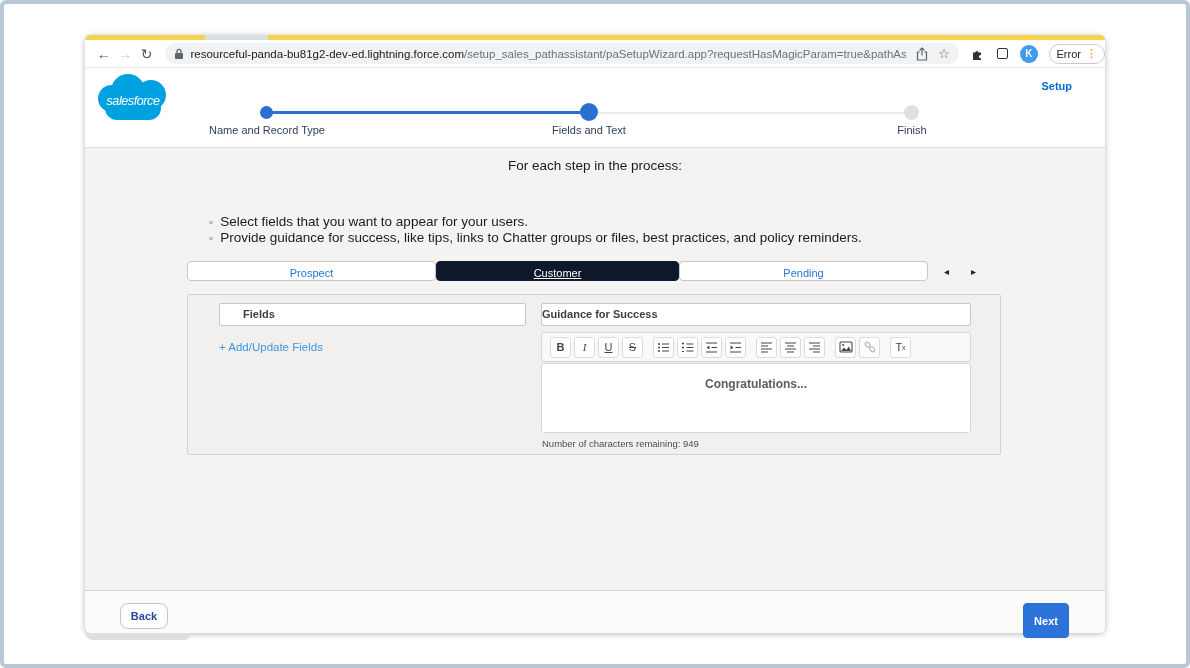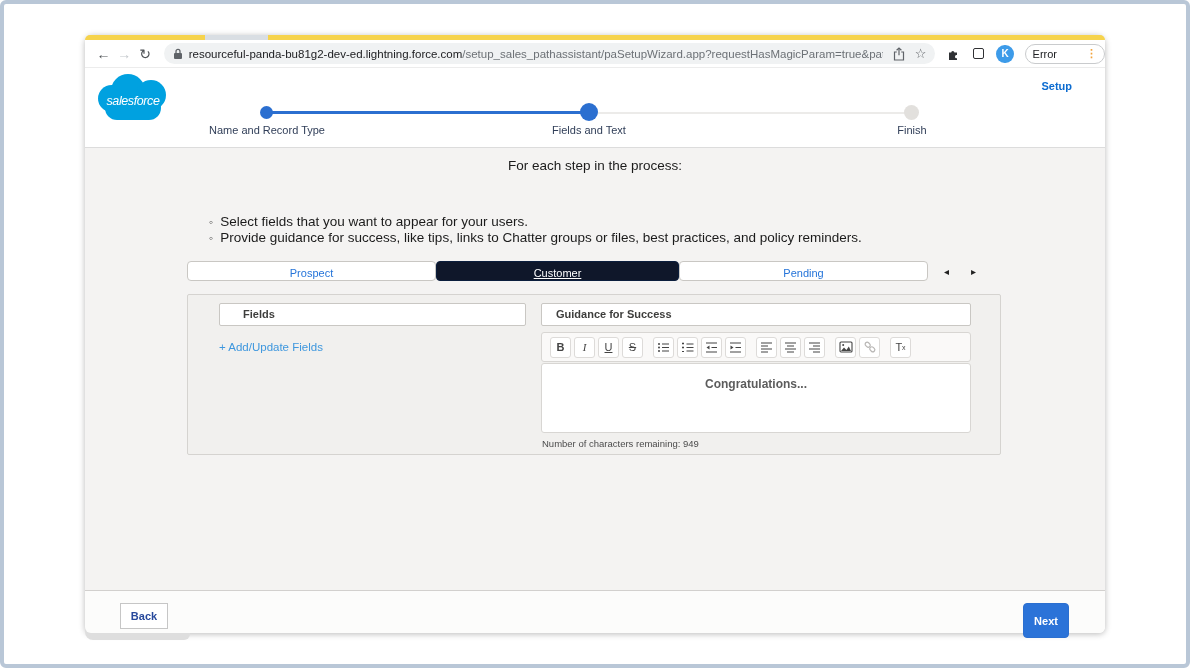--- a/index.html
+++ b/index.html
@@ -24,21 +24,21 @@
   .urltext { overflow:hidden; text-overflow:clip; margin-left:6px; flex:1; }
   .url-domain { color:#202124; }
   .url-path   { color:#6c7176; }
   .pill-ico { margin-left:10px; flex:0 0 auto; cursor:pointer; display:flex; align-items:center; }
   .star { font-size:13px; color:#5f6368; line-height:1; }
   .chrome-ico { margin-left:12px; cursor:pointer; display:flex; align-items:center; }
   .squareico { width:11px; height:11px; border:1.7px solid #303134; border-radius:2px; }
   .avatar { margin-left:12px; width:18px; height:18px; border-radius:50%; background:#3d9be9; color:#fff;
             font-size:10px; font-weight:bold; display:flex; align-items:center; justify-content:center; cursor:pointer; }
   .errorbtn { margin-left:11px; height:20px; border:1px solid #c9cbcd; border-radius:10px; background:#fff;
-              display:flex; align-items:center; padding:0 7px; font-size:11px; color:#202124; cursor:pointer;gap:24px; }
+              display:flex; align-items:center; padding:0 7px; font-size:11px; color:#202124; cursor:pointer; }
   .errdots { color:#f2a33c; font-weight:bold; margin-left:5px; font-size:11px; letter-spacing:0; }
 
   
   .sf-header { position:absolute; top:33px; left:0; width:100%; height:80px; background:#fff; border-bottom:1px solid #dcdcdc; }
   .sf-logo { position:absolute; left:13px; top:4px; width:72px; height:60px; }
   .sf-logo .c { position:absolute; border-radius:50%; background:#00A1E0; }
   .c1 { width:34px; height:34px; left:13px; top:2px; }
   .c2 { width:27px; height:27px; left:0;   top:13px; }
   .c3 { width:30px; height:30px; left:38px; top:8px; }
   .c4 { width:56px; height:24px; left:7px; top:24px; border-radius:12px; background:#00A1E0; position:absolute; }
@@ -71,21 +71,21 @@
   .tab.active { background:#0f172a; border-color:#0b1e3d; color:#fff; text-decoration:underline; }
   .tab-arrow { font-size:10px; color:#222; cursor:pointer; padding:0 4px; }
   .tab-arrow.left { margin-left:12px; }
   .tab-arrow.right { margin-left:14px; }
 
   .panel { position:absolute; left:102px; top:146px; width:814px; height:161px; background:#f1f0ee;
            border:1px solid #d5d3d0; border-radius:2px; }
   .colhdr { position:absolute; top:8px; height:23px; background:#fff; border:1px solid #c9c7c3; border-radius:2px;
             font-size:11px; font-weight:bold; color:#3e3e3c; line-height:21px; }
   .fields-hdr { left:31px; width:307px; padding-left:23px; }
-  .guid-hdr   { left:353px; width:430px; padding-left:14px; }
+  .guid-hdr   { left:353px; width:430px; }
   .addlink { position:absolute; left:31px; top:46px; font-size:11.5px; color:#3e97de; cursor:pointer; }
 
   .rtetoolbar { position:absolute; left:353px; top:37px; width:430px; height:30px; background:#faf9f8;
                 border:1px solid #d8d6d3; border-radius:3px; display:flex; align-items:center; padding-left:5px; }
   .rtbtn { width:21px; height:21px; background:#fff; border:1px solid #dddbd9; border-radius:3px; margin-left:3px;
            display:flex; align-items:center; justify-content:center; font-size:11px; color:#444; cursor:pointer; }
   .rtbtn.grp { margin-left:10px; }
   .rtbtn svg { display:block; }
   .rtbtn .b { font-weight:bold; }
   .rtbtn .i { font-style:italic; font-family:"Liberation Serif", serif; }
@@ -96,21 +96,21 @@
 
   .rtearea { position:absolute; left:353px; top:68px; width:430px; height:70px; background:#fff;
              border:1px solid #d8d6d3; border-radius:3px; padding:13px 12px; font-size:12px; font-weight:bold;
              color:#5c5c5c; cursor:text;text-align:center; }
   .charcount { position:absolute; left:354px; top:143px; font-size:9.5px; color:#4c4c4c; }
 
   
   .footer { position:absolute; bottom:0; left:0; width:100%; height:43px; background:#fcfcfb;
             border-top:1px solid #d2d0ce; border-radius:0 0 6px 6px; z-index:2; }
   .backbtn { position:absolute; left:35px; top:12px; width:48px; height:26px; background:#fff;
-             border:1px solid #c6c6c6; border-radius:0; color:#27499c; font-weight:bold; font-size:11px; cursor:pointer; }
+             border:1px solid #c6c6c6; border-radius:8px; color:#27499c; font-weight:bold; font-size:11px; cursor:pointer; }
   .nextbtn { position:absolute; right:36px; top:12px; width:46px; height:35px; background:#2b73d8;
              border:1px solid #2b6fd0; border-radius:4px; color:#fff; font-weight:bold; font-size:11px; cursor:pointer; }
   .statusbubble { position:absolute; left:0; bottom:-7px; width:105px; height:14px; background:#dedede;
                   border-radius:0 4px 6px 8px; z-index:1; }
 </style>
 </head>
 <body>
 
 <div class="frame"></div>
 

